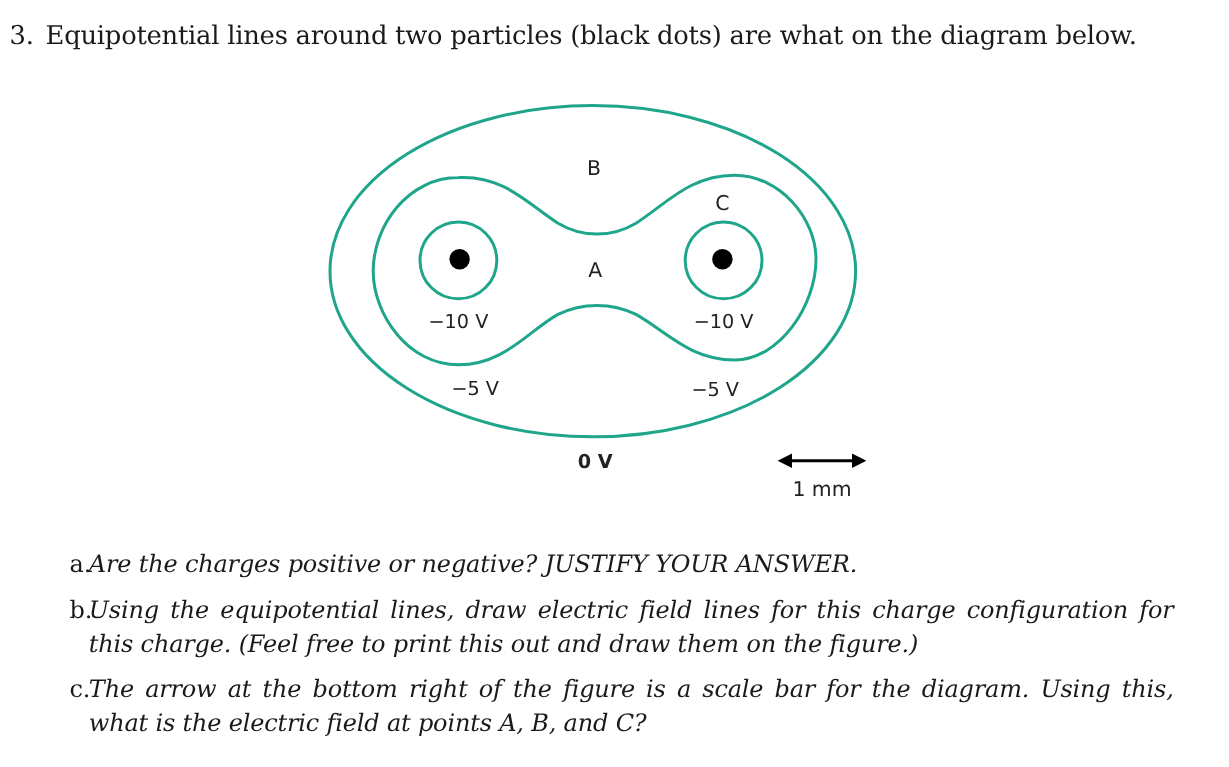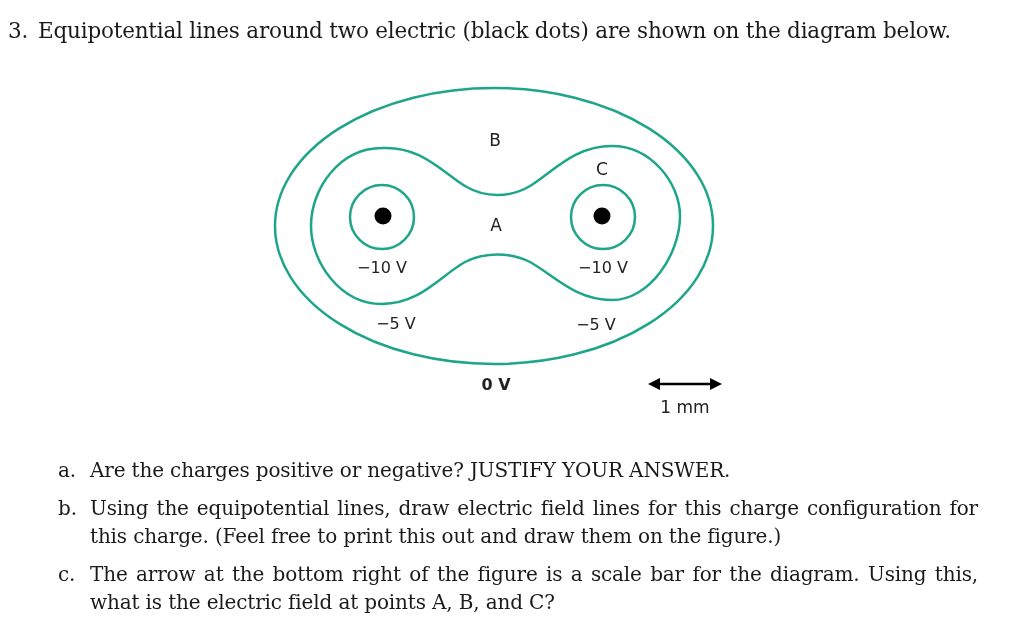--- a/index.html
+++ b/index.html
@@ -3,31 +3,31 @@
 <meta charset="utf-8">
 <style>
   html, body { margin:0; padding:0; background:#ffffff; }
   body { width:1024px; height:639px; position:relative; overflow:hidden;
          font-family:"DejaVu Serif","Liberation Serif",serif; color:#1a1a1a; }
   .q-title { position:absolute; left:8px; top:18px; font-size:21.5px; letter-spacing:-0.2px; white-space:nowrap; }
   .q-title .num { display:inline-block; width:30px; }
   .figure { position:absolute; left:0; top:0; width:1024px; height:440px; }
   .sub { position:absolute; left:58px; font-size:20px; line-height:28px; width:920px; letter-spacing:-0.15px; }
   .sub .lbl { position:absolute; left:0; top:0; }
-  .sub .txt { display:block; margin-left:32px; text-align:justify; }
+  .sub .txt { display:block; margin-left:16px; text-align:justify;font-style:italic; }
   .sub-a { top:456px; }
   .sub-b { top:494px; }
   .sub-c { top:560px; }
   svg text.lab { font-family:"DejaVu Sans","Liberation Sans",sans-serif; fill:#222; }
 </style>
 </head>
 <body>
 
 <div class="q-title">
-  <span class="num">3.</span><span>Equipotential lines around two electric (black dots) are shown on the diagram below.</span>
+  <span class="num">3.</span><span>Equipotential lines around two particles (black dots) are what on the diagram below.</span>
 </div>
 
 <svg class="figure" width="1024" height="440" viewBox="0 0 1024 440">
 
   <ellipse cx="494" cy="226" rx="219" ry="138" fill="none" stroke="#1fa58a" stroke-width="2.5"></ellipse>
 
   <path d="M 382 148
            C 420 146, 440 170, 465 186
            C 485 198, 510 198, 530 186
            C 555 170, 575 146, 612 146

